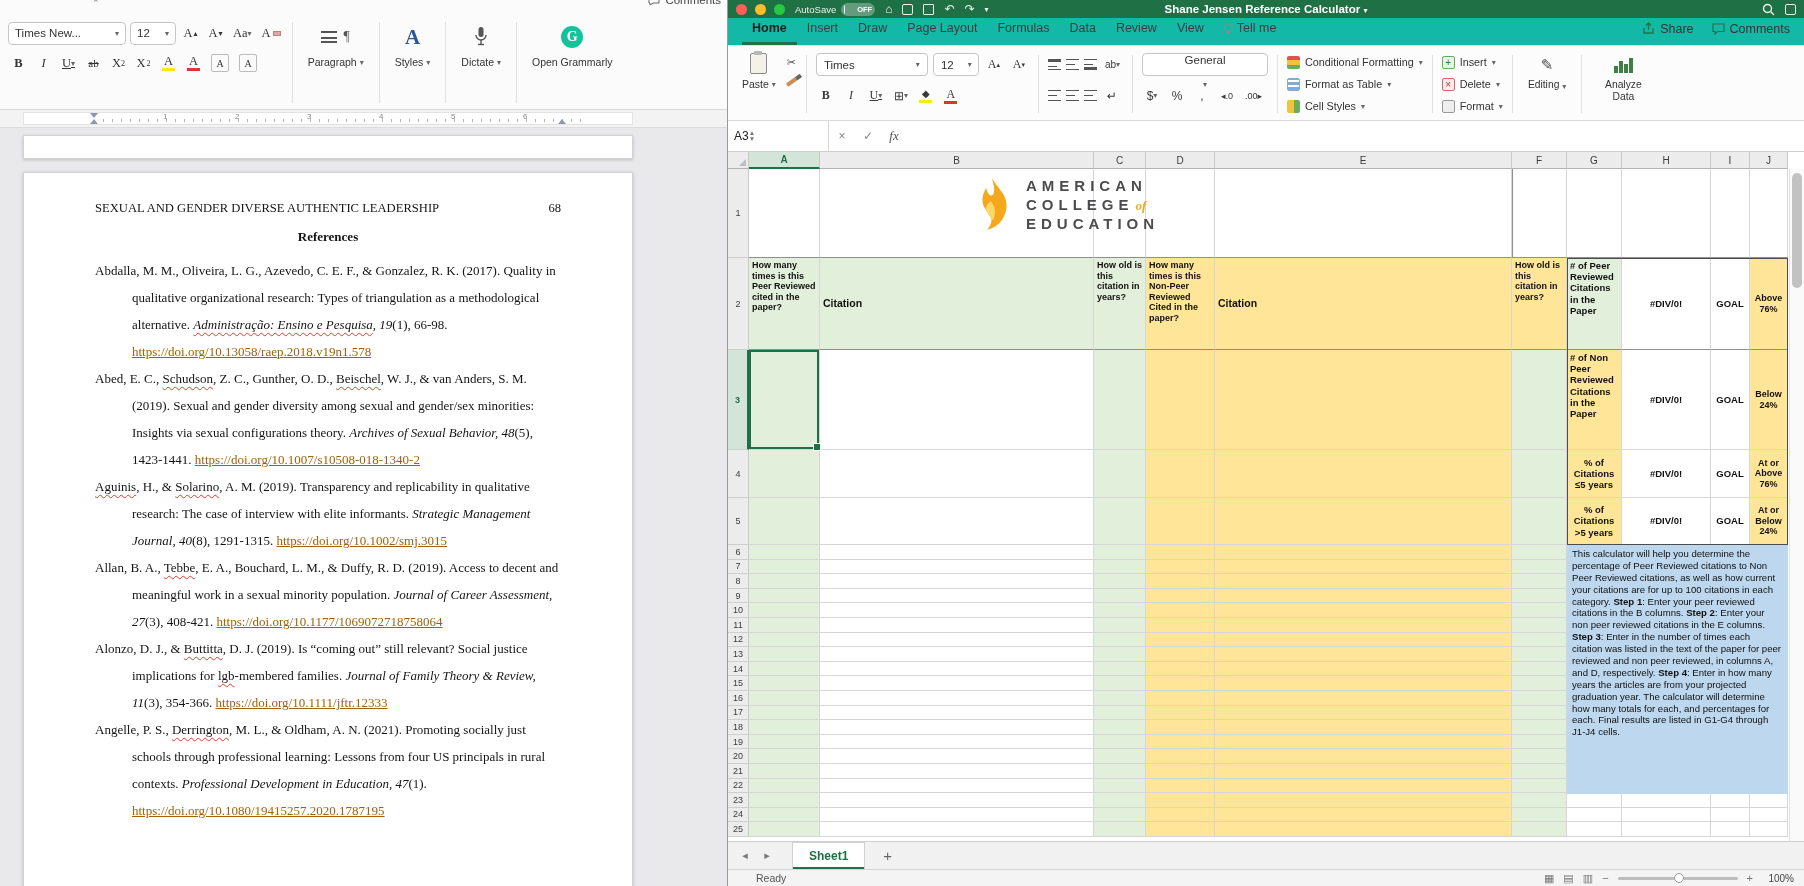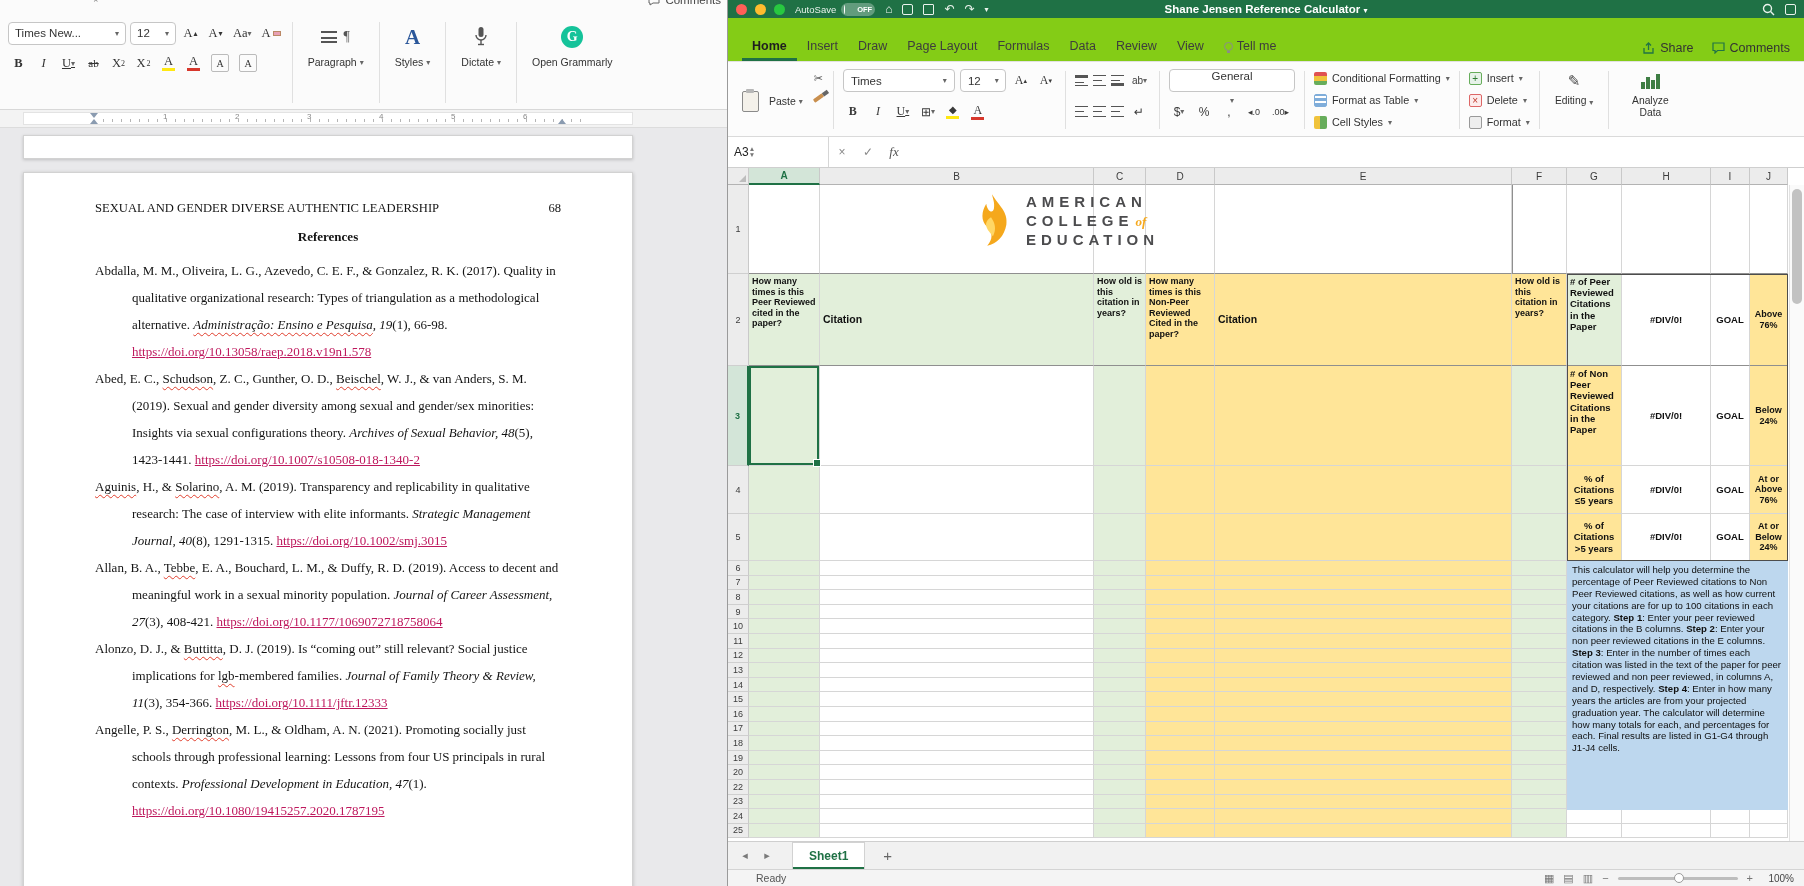--- a/index.html
+++ b/index.html
@@ -49,54 +49,54 @@
   .ind-bot { border-bottom:5px solid #8a9bb0; top:9px; }
 
   .word-canvas { flex:1; background:#e9e9eb; overflow:hidden; padding-top:7px; }
   .page-prev { width:610px; height:24px; background:#fff; border:1px solid #d2d2d2; margin-left:23px; box-shadow:0 1px 3px rgba(0,0,0,.18); }
   .page { width:610px; min-height:740px; background:#fff; border:1px solid #d2d2d2; margin:13px 0 0 23px; box-shadow:0 1px 4px rgba(0,0,0,.2); padding:28px 71px 20px 71px; font-family:"Liberation Serif", serif; font-size:13px; color:#141414; }
   .running-head { display:flex; justify-content:space-between; font-size:12.6px; margin-bottom:13px; }
   .refs-title { text-align:center; font-weight:bold; margin-bottom:12px; }
   .ref-entry { line-height:27px; padding-left:37px; text-indent:-37px; }
   .seg-i { font-style:italic; }
   .seg-b { font-weight:bold; }
-  .seg-link { color:#be185d; text-decoration:underline; }
+  .seg-link { color:#a16207; text-decoration:underline; }
   .seg-sp { text-decoration-line:underline; text-decoration-style:wavy; text-decoration-color:#e03e2d; text-decoration-thickness:1px; text-underline-offset:3px; }
 
   
   .excel-pane { width:1077px; height:886px; display:flex; flex-direction:column; background:#fff; border-left:1px solid #9a9a9a; flex:none; }
   .xl-titlebar { height:18px; background:#1f7145; display:flex; align-items:center; color:#fff; padding:0 8px; gap:10px; position:relative; flex:none; }
   .traffic { display:flex; gap:8px; align-items:center; }
   .tl { width:11px; height:11px; border-radius:50%; }
   .tl.red { background:#ff5f57; } .tl.yellow { background:#febc2e; } .tl.green { background:#28c840; }
   .autosave { display:flex; align-items:center; gap:5px; font-size:9.5px; color:#eaf3ec; }
   .as-toggle { width:34px; height:13px; border-radius:7px; background:rgba(255,255,255,.30); display:flex; align-items:center; gap:12px; padding:0 3px; }
   .as-knob { width:9px; height:9px; border-radius:50%; background:#fff; }
   .as-state { font-size:7.5px; font-weight:bold; color:#fff; }
   .tb-icons { display:flex; gap:10px; align-items:center; font-size:12px; color:#eaf3ec; }
   .tb-box { width:11px; height:11px; border:1.3px solid #eaf3ec; border-radius:2px; }
   .xl-title { position:absolute; left:0; right:0; text-align:center; font-size:11.5px; font-weight:bold; color:#fff; pointer-events:none; }
   .xl-title .tchev { font-size:8px; font-weight:normal; }
   .tb-right { margin-left:auto; display:flex; gap:10px; align-items:center; }
 
-  .xl-tabrow { height:44px; background:#84cc16; border-bottom:1px solid #e2e2e2; display:flex; align-items:flex-end; padding:0 0 0 14px; flex:none; }
+  .xl-tabrow { height:28px; background:#14b8a6; border-bottom:1px solid #e2e2e2; display:flex; padding:0 0 0 14px; flex:none; }
   .xtab { font-size:12.5px; color:#3d3d3d; padding:0 10px 8px; cursor:default; white-space:nowrap; display:flex; align-items:center; gap:4px; }
   .xtab.active { font-weight:bold; color:#1f1f1f; border-bottom:3px solid #1f7145; padding-bottom:5px; }
   .bulb { width:9px; height:9px; border:1.2px solid #8b8b8b; border-radius:50%; position:relative; }
   .bulb::after { content:""; position:absolute; left:2.5px; top:8px; width:3px; height:2px; background:#8b8b8b; }
   .xl-actions { margin-left:auto; display:flex; gap:18px; align-items:center; padding:0 14px 6px; }
   .xl-action { display:flex; gap:5px; align-items:center; font-size:12.5px; color:#333; }
 
   .xl-ribbon { height:75px; background:#fcfcfc; border-bottom:1px solid #dadada; display:flex; padding:5px 8px 3px; gap:7px; flex:none; }
   .xgroup { display:flex; flex-direction:column; gap:4px; }
   .xg-row { display:flex; align-items:center; gap:5px; height:27px; }
   .x-select { border:1px solid #c6c6c6; border-radius:4px; background:#fff; height:23px; padding:0 7px; font-size:11.5px; display:flex; align-items:center; justify-content:space-between; gap:14px; color:#333; }
   .x-btn { border:none; background:transparent; font-size:12px; height:22px; min-width:20px; display:flex; align-items:center; justify-content:center; color:#3a3a3a; padding:0 3px; font-family:"Liberation Serif",serif; }
   .x-btn.sans { font-family:"Liberation Sans",sans-serif; }
-  .paste-big { display:flex; flex-direction:row; align-items:center; gap:10px; padding:2px 6px 0; }
+  .paste-big { display:flex; flex-direction:column; align-items:center; gap:4px; padding:2px 6px 0; }
   .clipboard { width:17px; height:21px; background:#f4f1ea; border:1.4px solid #8a8a8a; border-radius:2px; position:relative; }
   .clipboard::after { content:""; position:absolute; left:3px; top:-3px; width:8px; height:4px; background:#b7b7b7; border-radius:1px; }
   .paste-lab { font-size:10.5px; color:#333; display:flex; gap:3px; align-items:center; }
   .clip-mini { display:flex; flex-direction:column; gap:6px; padding-top:4px; }
   .mini-ico { font-size:11px; color:#555; height:14px; display:flex; align-items:center; justify-content:center; }
   .brush { width:11px; height:4px; background:#c98f4e; border-radius:1px; transform:rotate(-35deg); position:relative; }
   .brush::after { content:""; position:absolute; right:-6px; top:0; width:6px; height:4px; background:#666; }
   .lines3 { width:13px; height:11px; border-top:1.6px solid #555; border-bottom:1.6px solid #555; position:relative; }
   .lines3::after { content:""; position:absolute; left:0; top:3.6px; width:9px; height:1.6px; background:#555; }
   .stackgrp { display:flex; flex-direction:column; gap:3px; justify-content:center; }
@@ -855,20 +855,33 @@
             <div class="cell cC bg-green"></div>
             <div class="cell cD bg-tan"></div>
             <div class="cell cE bg-tan"></div>
             <div class="cell cF bg-green"></div>
             <div class="cell cG"></div>
             <div class="cell cH"></div>
             <div class="cell cI"></div>
             <div class="cell cJ"></div>
           </div>
           <div class="xrow small">
+            <div class="rowhead">21</div>
+            <div class="cell cA bg-green"></div>
+            <div class="cell cB"></div>
+            <div class="cell cC bg-green"></div>
+            <div class="cell cD bg-tan"></div>
+            <div class="cell cE bg-tan"></div>
+            <div class="cell cF bg-green"></div>
+            <div class="cell cG"></div>
+            <div class="cell cH"></div>
+            <div class="cell cI"></div>
+            <div class="cell cJ"></div>
+          </div>
+          <div class="xrow small">
             <div class="rowhead">22</div>
             <div class="cell cA bg-green"></div>
             <div class="cell cB"></div>
             <div class="cell cC bg-green"></div>
             <div class="cell cD bg-tan"></div>
             <div class="cell cE bg-tan"></div>
             <div class="cell cF bg-green"></div>
             <div class="cell cG"></div>
             <div class="cell cH"></div>
             <div class="cell cI"></div>

